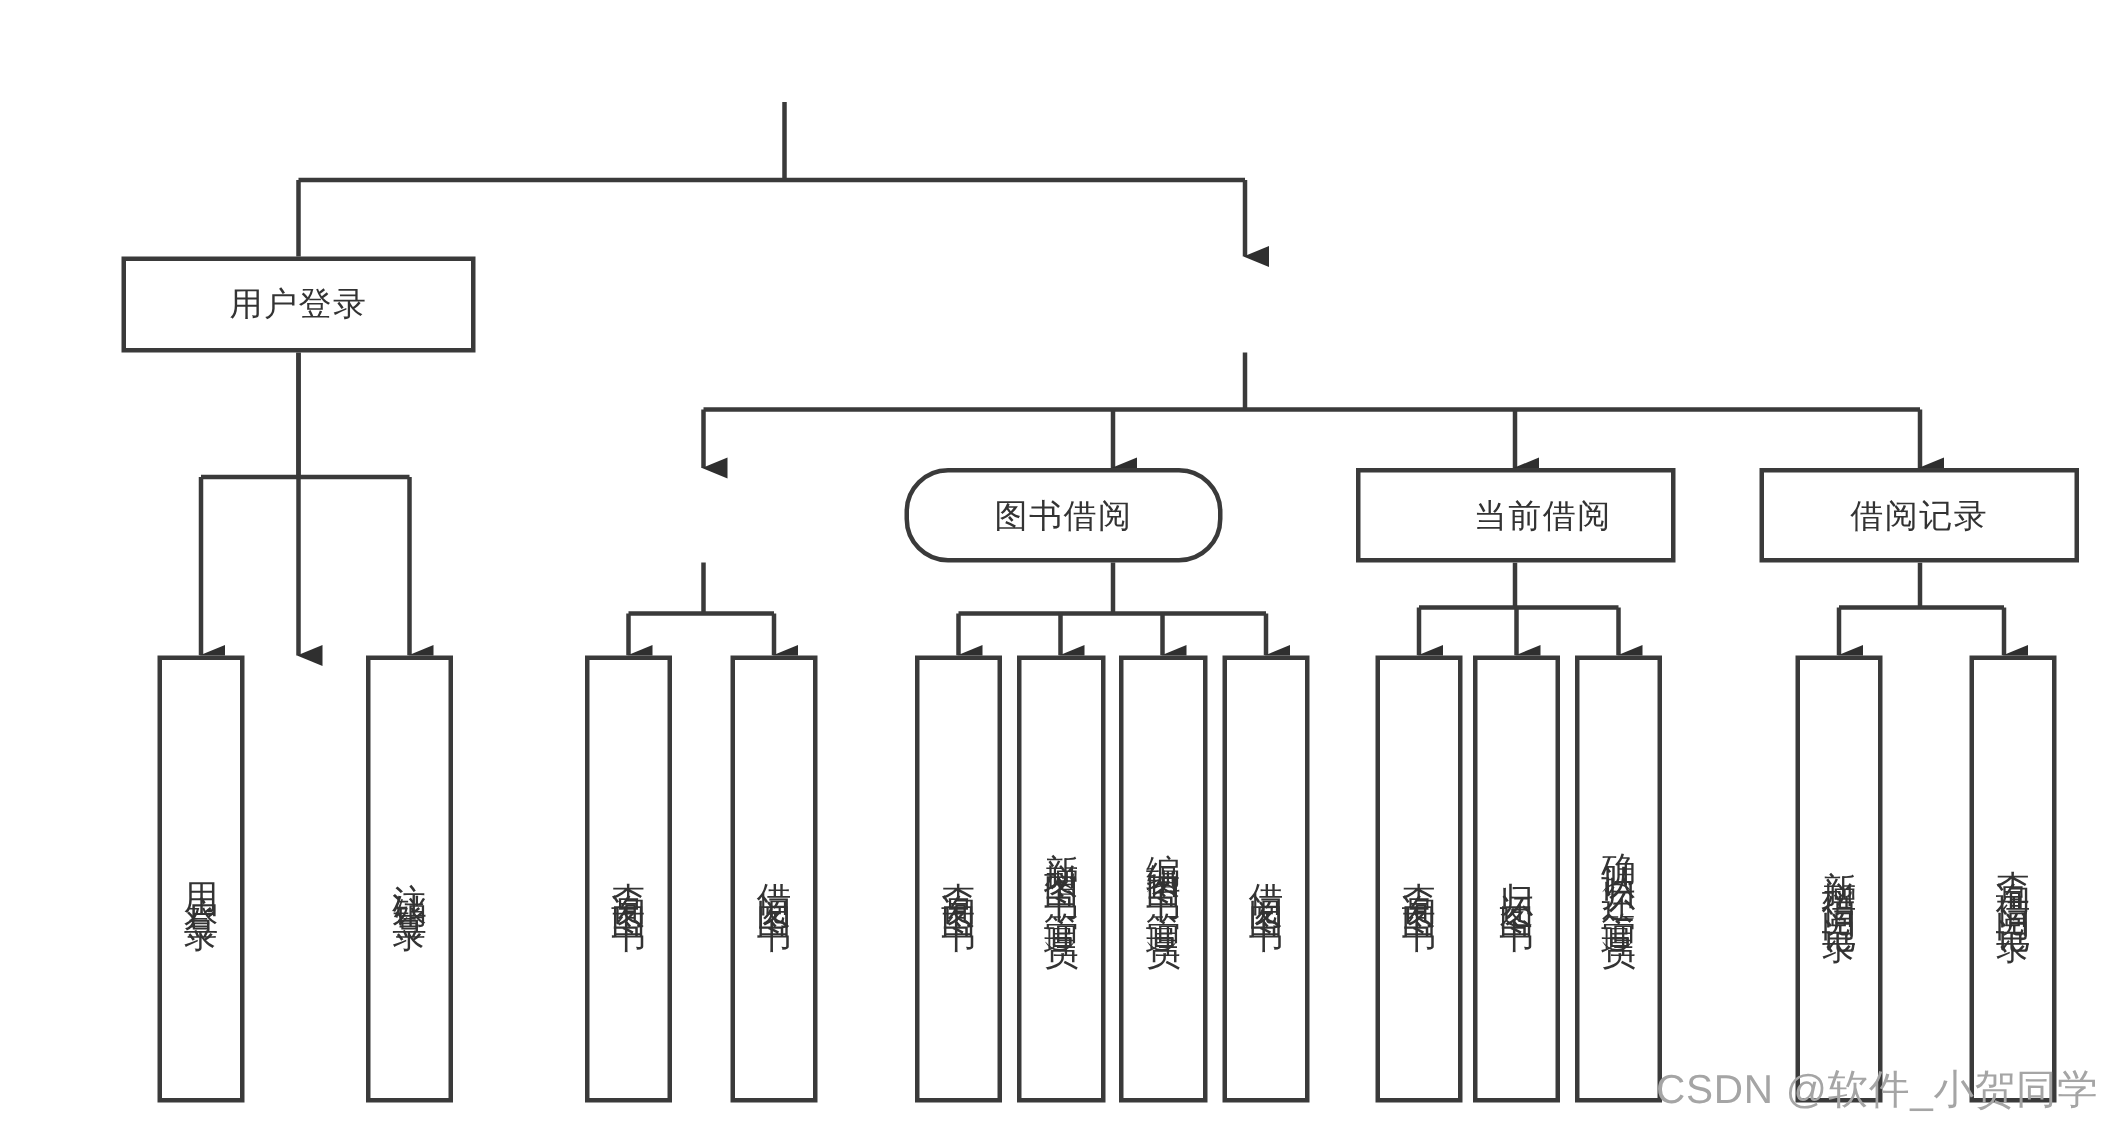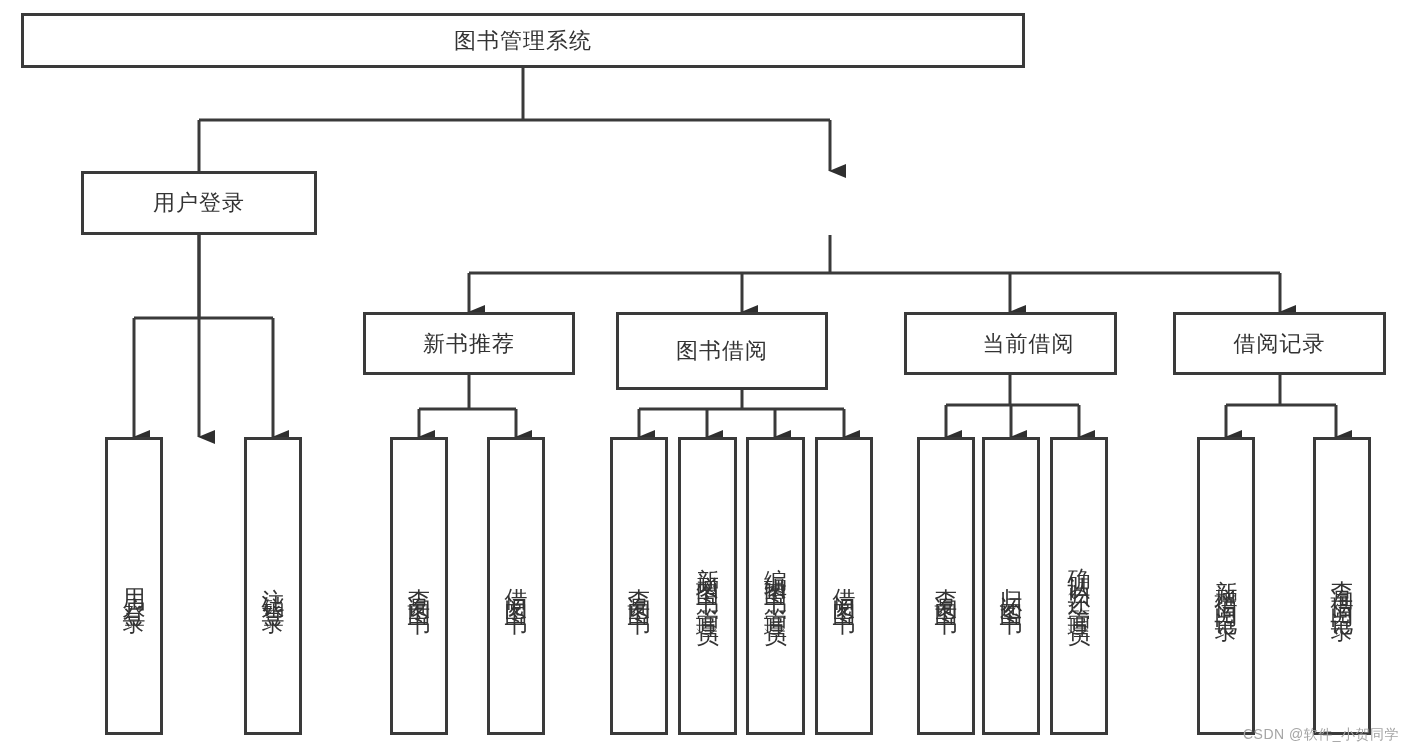--- a/index.html
+++ b/index.html
@@ -43,21 +43,21 @@
     writing-mode: vertical-rl;
     font-size: 23px;
     letter-spacing: 8px;
     line-height: 1;
     color: #333333;
   }
   .watermark {
     position: absolute;
     right: 6px;
     bottom: 3px;
-    font-size: 14px;
+    font-size: 27px;
     color: #a5a5a5;
     letter-spacing: 0.5px;
     z-index: 2;
     white-space: nowrap;
   }
 </style>
 </head>
 <body>
 
 <div class="canvas">
@@ -105,32 +105,26 @@
       <path d="M1011 405 V437" marker-end="url(#arrowhead)"></path>
       <path d="M1079 405 V437" marker-end="url(#arrowhead)"></path>
 
       <path d="M1280 375 V405"></path>
       <path d="M1226 405 H1336"></path>
       <path d="M1226 405 V437" marker-end="url(#arrowhead)"></path>
       <path d="M1336 405 V437" marker-end="url(#arrowhead)"></path>
     </g>
   </svg>
 
-  <div class="node h" style="left:21px; top:13px; width:1004px; height:55px;">
-    <span>图书管理系统</span>
-  </div>
 
   <div class="node h" style="left:81px; top:171px; width:236px; height:64px;">
     <span>用户登录</span>
   </div>
 
-  <div class="node h" style="left:363px; top:312px; width:212px; height:63px;">
-    <span>新书推荐</span>
-  </div>
-  <div class="node h" style="left:616px; top:312px; width:212px; height:78px;">
+  <div class="node h" style="left:603px; top:312px; width:212px; height:63px;border-radius:29px;">
     <span>图书借阅</span>
   </div>
   <div class="node h" style="left:904px; top:312px; width:213px; height:63px;padding-left:36px;">
     <span>当前借阅</span>
   </div>
   <div class="node h" style="left:1173px; top:312px; width:213px; height:63px;">
     <span>借阅记录</span>
   </div>
 
   <div class="node v" style="left:105px; top:437px; width:58px; height:298px;">

